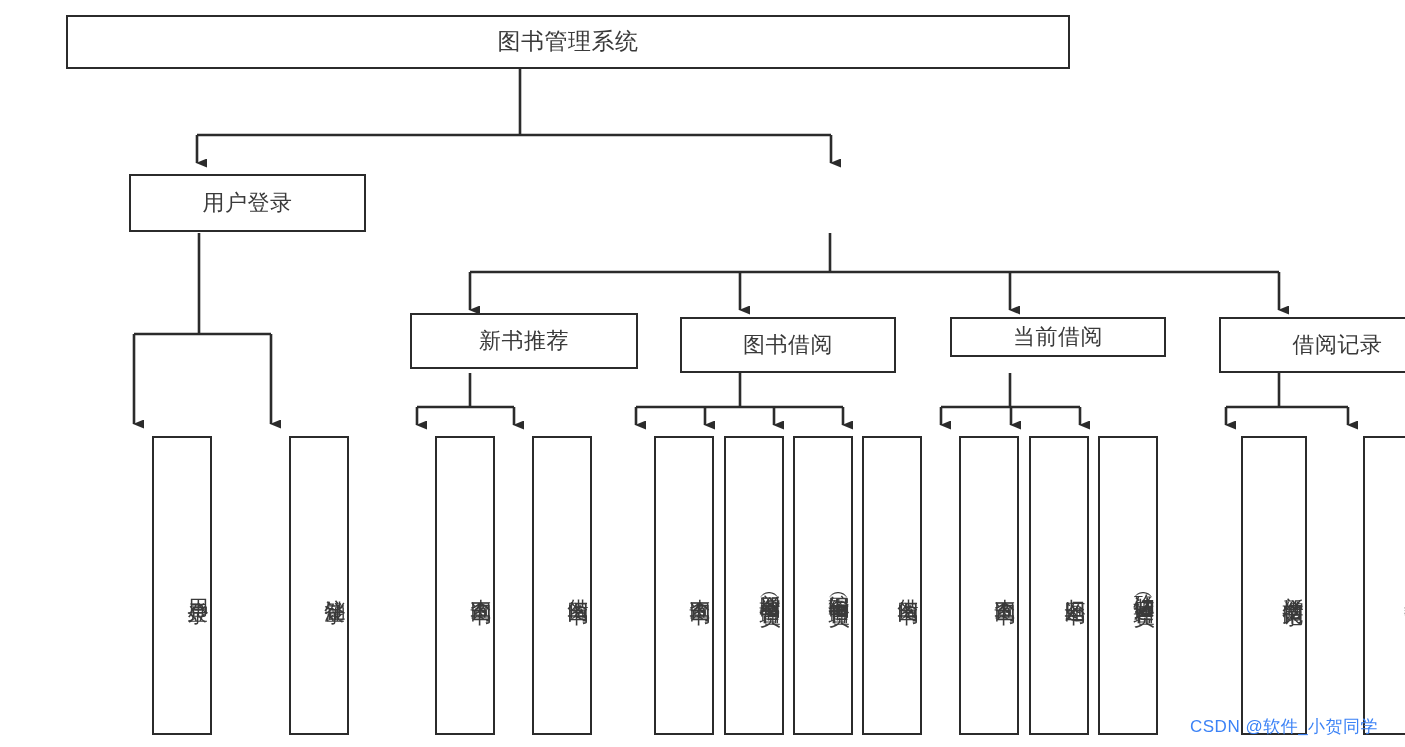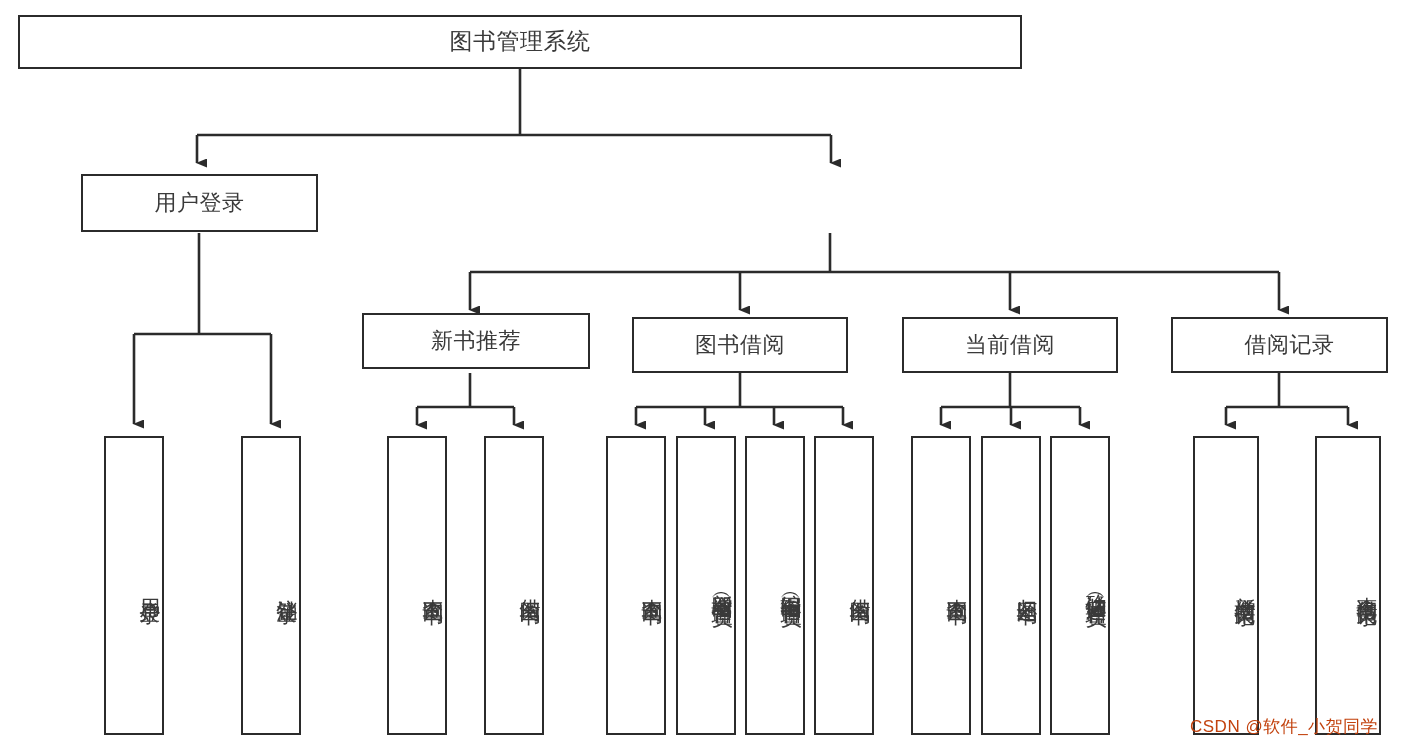--- a/index.html
+++ b/index.html
@@ -29,20 +29,21 @@
     position: absolute;
     box-sizing: border-box;
     border: 2px solid #2b2b2b;
     background: #ffffff;
     display: flex;
     align-items: center;
     justify-content: center;
     color: #3a3a3a;
     line-height: 1.18;
     text-align: center;
+    margin-left: 48px;
   }
   .node-h {
     font-size: 22px;
     letter-spacing: 0.5px;
   }
   .node-root {
     font-size: 23px;
   }
   .node-v {
     font-size: 21px;
@@ -54,21 +55,21 @@
     justify-content: center;
   }
   .node-v .vlabel {
     writing-mode: vertical-rl;
     text-orientation: upright;
     white-space: nowrap;
   }
   .watermark {
     position: absolute;
     font-size: 17px;
-    color: #c2410c;
+    color: #3b82f6;
     white-space: nowrap;
     letter-spacing: 0.5px;
   }
 </style>
 </head>
 <body>
 
 <div id="diagram-root">
 
   <svg id="connectors" viewBox="0 0 1405 747" width="1405" height="747" xmlns="http://www.w3.org/2000/svg">
@@ -120,21 +121,21 @@
       <path d="M 1348,407 L 1348,425" marker-end="url(#arrowhead)"></path>
     </g>
   </svg>
 
   <div class="node node-h node-root" style="left:18px; top:15px; width:1004px; height:54px;">图书管理系统</div>
 
   <div class="node node-h" style="left:81px; top:174px; width:237px; height:58px;">用户登录</div>
 
   <div class="node node-h" style="left:362px; top:313px; width:228px; height:56px;">新书推荐</div>
   <div class="node node-h" style="left:632px; top:317px; width:216px; height:56px;">图书借阅</div>
-  <div class="node node-h" style="left:902px; top:317px; width:216px; height:56px;">当前借阅</div>
+  <div class="node node-h" style="left:902px; top:317px; width:216px; height:40px;">当前借阅</div>
   <div class="node node-h" style="left:1171px; top:317px; width:217px; height:56px;padding-left:20px;">借阅记录</div>
 
   <div class="node node-v" style="left:104px; top:436px; width:60px; height:299px;">
     <span class="vlabel">用户登录</span>
   </div>
   <div class="node node-v" style="left:241px; top:436px; width:60px; height:299px;">
     <span class="vlabel">注销登录</span>
   </div>
 
   <div class="node node-v" style="left:387px; top:436px; width:60px; height:299px;">

